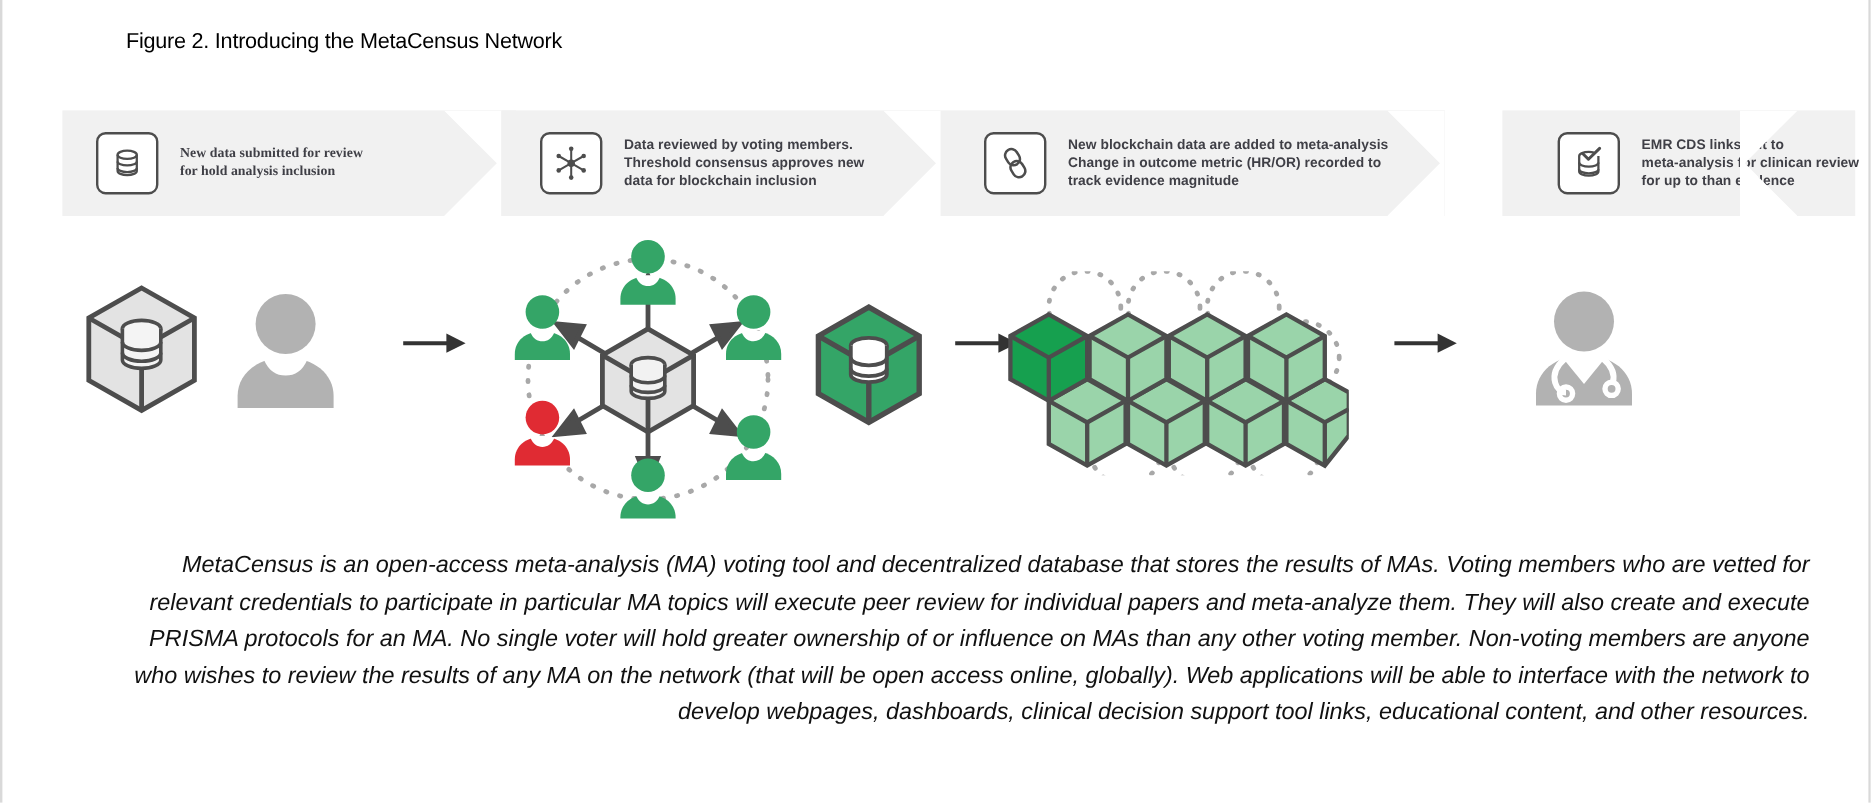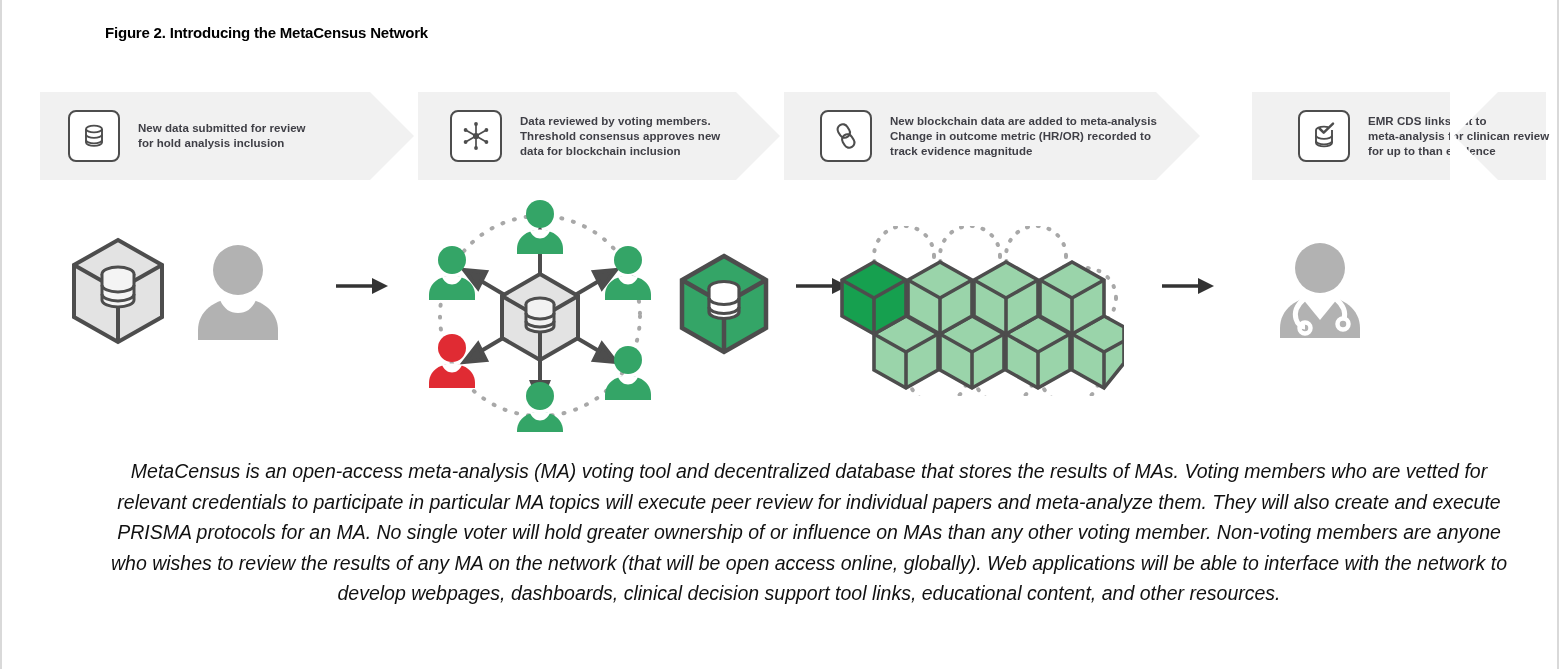--- a/index.html
+++ b/index.html
@@ -25,43 +25,43 @@
     background: #d9d9d9;
   }
   .edge-rule.left  { left: 0; }
   .edge-rule.right { left: 1557px; }
 
   
   .figure-title {
     position: absolute;
     left: 105px;
     top: 24px;
-    font-size: 15px;
-    font-weight: bold;
+    font-size: 18px;
+    font-weight: normal;
     letter-spacing: -0.2px;
     white-space: nowrap;
   }
 
   
   .banner {
     position: absolute;
     left: 40px;
     top: 92px;
     width: 1458px;
     height: 88px;
   }
   .banner-step {
     position: absolute;
     top: 0;
     height: 88px;
     background: #f1f1f1;
     display: flex;
     align-items: center;
   }
-  .banner-step.s1 { left: 0px;   width: 378px; }
+  .banner-step.s1 { left: 12px;   width: 378px; font-family: Liberation Serif, serif; }
   .banner-step.s2 { left: 378px; width: 366px; }
   .banner-step.s3 { left: 744px; width: 420px; }
   .banner-step.s4 { left: 1164px;width: 294px; margin-left: 48px; }
   .notch {
     position: absolute;
     top: 0;
     width: 48px;
     height: 88px;
     background: #ffffff;
     clip-path: polygon(0 0, 100% 0, 100% 100%, 0 100%, 44px 50%);
@@ -120,21 +120,21 @@
   
   .caption {
     position: absolute;
     left: 110px;
     top: 456px;
     width: 1398px;
     font-size: 19.5px;
     line-height: 30.5px;
     font-style: italic;
     color: #111111;
-    text-align: center;
+    text-align: right;
   }
 </style>
 </head>
 <body>
 
 <div class="edge-rule left"></div>
 <div class="edge-rule right"></div>
 
 <div class="figure-title">Figure 2. Introducing the MetaCensus Network</div>
 

